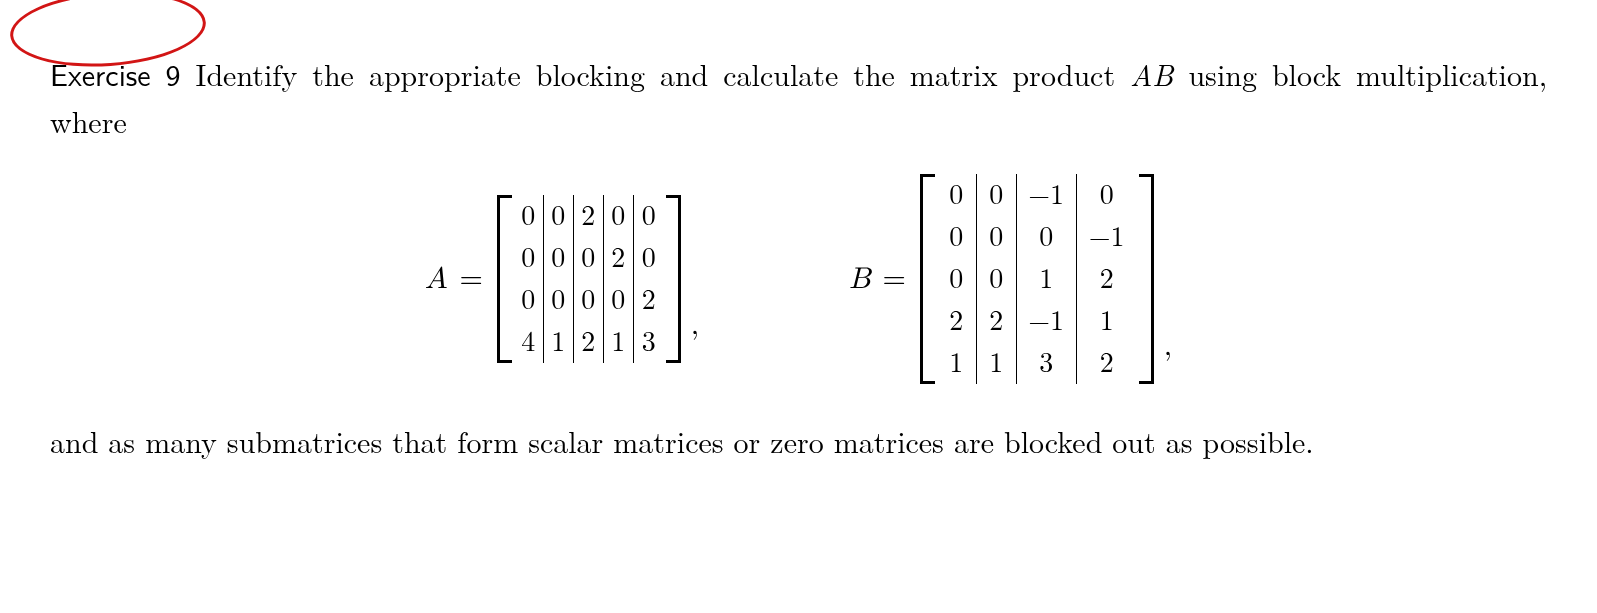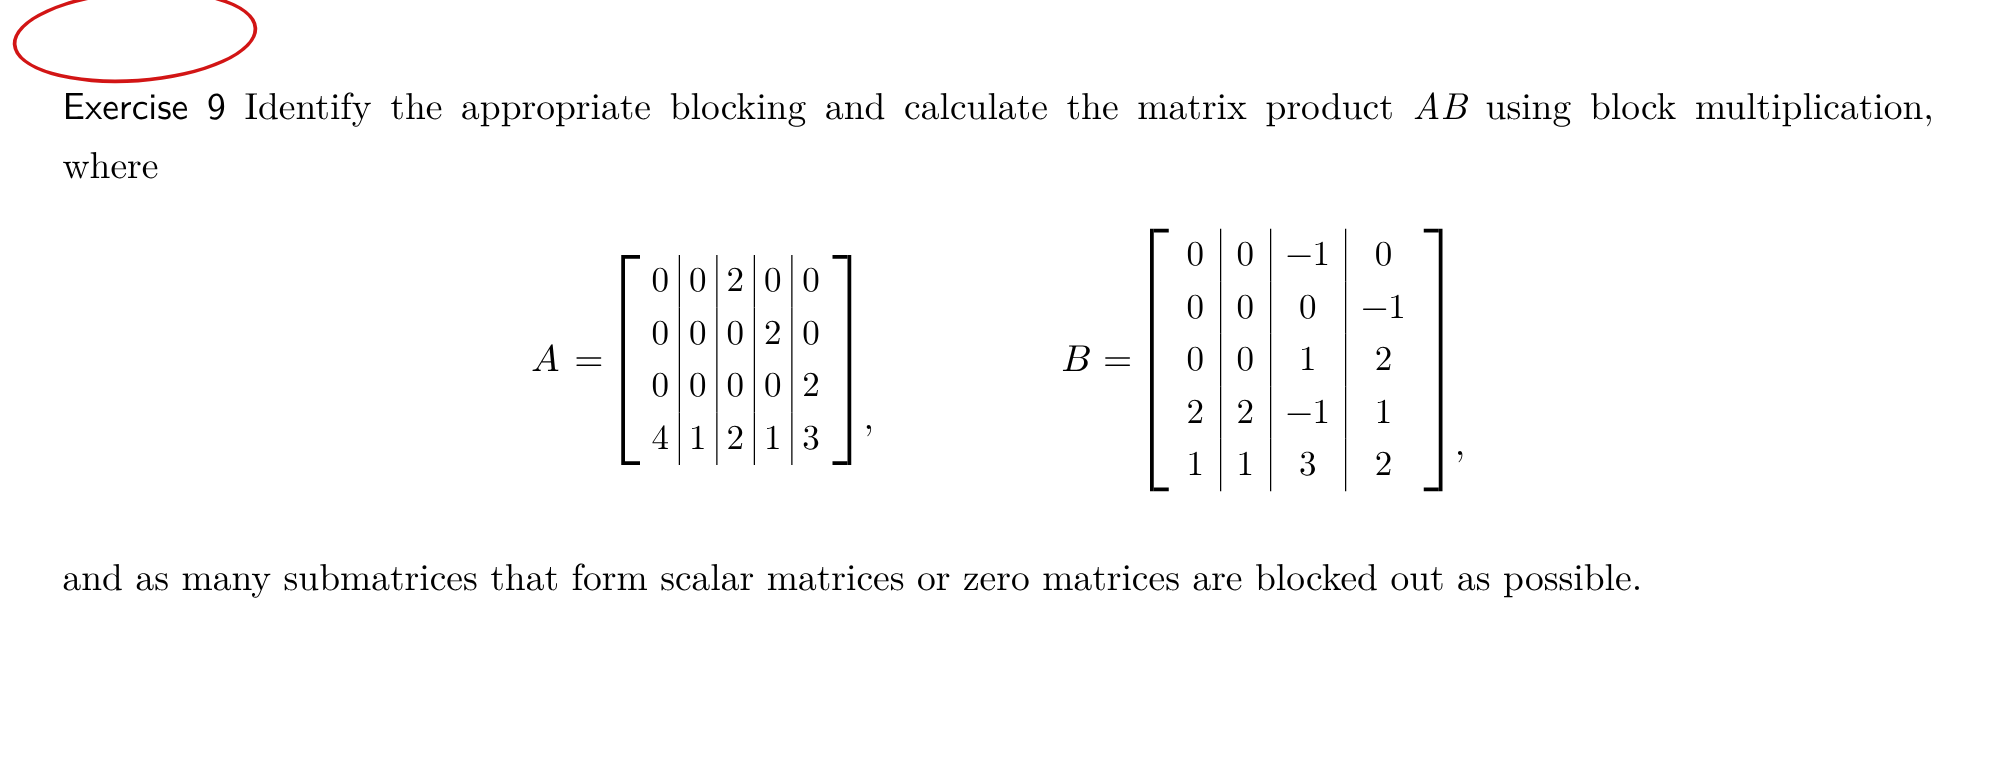--- a/index.html
+++ b/index.html
@@ -4,21 +4,21 @@
 <style>
   html, body {
     margin: 0;
     padding: 0;
     background: #ffffff;
     font-family: "Latin Modern Roman", "Computer Modern", Georgia, serif;
     font-size: 30px;
     color: #000000;
   }
   .page {
-    padding: 30px 50px 40px 50px;
+    padding: 20px 50px 40px 50px;
     position: relative;
     width: 1497px;
     box-sizing: content-box;
   }
   .circle-annot {
     position: absolute;
     left: 10px;
     top: -8px;
     width: 190px;
     height: 68px;
@@ -27,21 +27,21 @@
     transform: rotate(-4deg);
     pointer-events: none;
   }
   .para {
     text-align: justify;
     line-height: 1.55;
   }
   .para2 {
     text-align: justify;
     line-height: 1.55;
-    margin-top: 44px;
+    margin-top: 34px;
   }
   .heading {
     font-family: "Latin Modern Sans", "DejaVu Sans", Arial, Helvetica, sans-serif;
     font-weight: 400;
   }
   .math-row {
     display: flex;
     flex-direction: row;
     align-items: center;
     justify-content: center;

